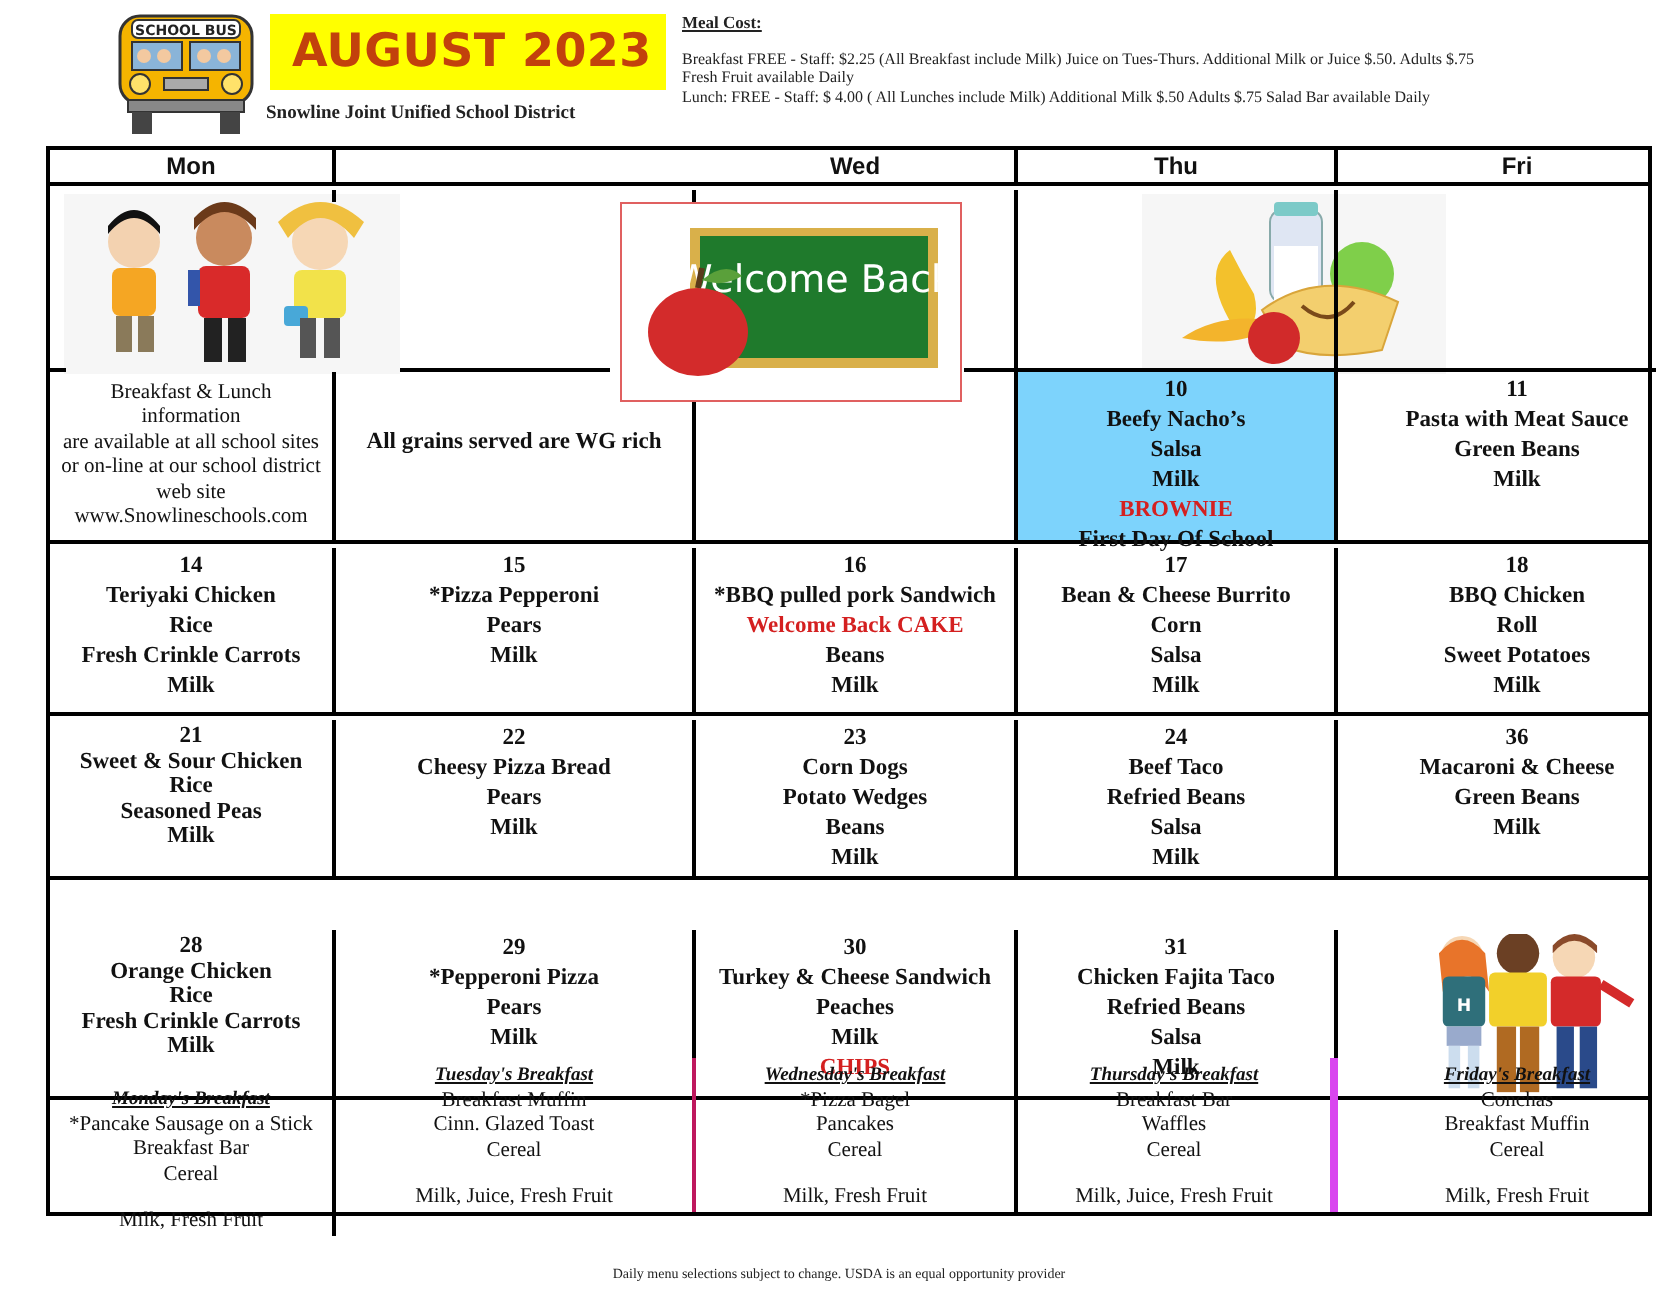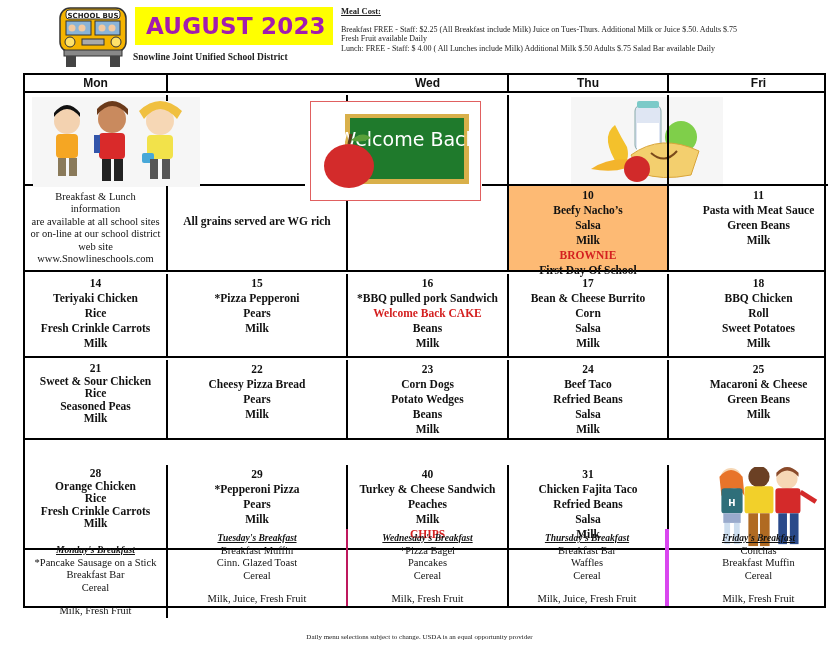--- a/index.html
+++ b/index.html
@@ -10,21 +10,21 @@
   
   .bus {
     position: absolute; left: 52px; top: 4px; width: 82px; height: 64px;
   }
   .title-bar {
     position: absolute; left: 135px; top: 7px; width: 198px; height: 38px; background: #ffff00;
     display: flex; align-items: center; padding-left: 11px;
   }
   .title-bar .t {
     font-family: "DejaVu Sans", sans-serif; font-weight: bold; font-size: 23px; letter-spacing: 0.2px;
-    font-variant: small-caps; color: #a21caf;
+    font-variant: small-caps; color: #c2410c;
   }
   .district {
     position: absolute; left: 133px; top: 52px; font-size: 9.5px; font-weight: bold; color: #222;
   }
   .meal-cost {
     position: absolute; left: 341px; top: 7px; width: 495px; font-size: 8px; line-height: 9.6px; color: #222; font-family: Liberation Serif, serif;
   }
   .meal-cost .h { font-weight: bold; text-decoration: underline; font-size: 8.5px; margin-bottom: 8px; display: block; }
   .meal-cost .l { display: block; white-space: nowrap; }
 
@@ -48,21 +48,21 @@
   .c2 { left: 323px; width: 161px; }
   .c3 { left: 484px; width: 160px; }
   .c4 { left: 644px; width: 179px; border-right: none !important; }
 
   .bordered .cell { border-right: 2px solid #000; }
   .bordered { border-bottom: 2px solid #000; }
 
   .menu .cell { font-weight: bold; font-size: 11.5px; line-height: 15px; padding-top: 2px; }
   .menu .cell .ln { display: block; }
   .red { color: #d42020; }
-  .yellow { background: #fdba74; }
+  .yellow { background: #7dd3fc; }
 
   .info { font-size: 10.5px !important; font-weight: normal !important; line-height: 12.5px !important; justify-content: center; padding-top: 0 !important; }
   .grains { font-size: 11.5px; font-weight: bold; justify-content: center; padding-bottom: 16px; }
 
   .bk .cell { font-size: 10.5px; line-height: 12.6px; padding-top: 3px; font-weight: normal; }
   .bk .title { font-weight: bold; font-style: italic; text-decoration: underline; font-size: 9.5px; }
   .bk .spacer { height: 12px; }
 
   .footer {
     position: absolute; left: 0; width: 839px; top: 633px; text-align: center; font-size: 7px; color: #222;
@@ -256,21 +256,21 @@
       <span class="ln">Milk</span>
     </div>
     <div class="cell c3">
       <span class="ln">24</span>
       <span class="ln">Beef Taco</span>
       <span class="ln">Refried Beans</span>
       <span class="ln">Salsa</span>
       <span class="ln">Milk</span>
     </div>
     <div class="cell c4">
-      <span class="ln">25</span>
+      <span class="ln">36</span>
       <span class="ln">Macaroni &amp; Cheese</span>
       <span class="ln">Green Beans</span>
       <span class="ln">Milk</span>
     </div>
   </div>
 
   <div class="row bordered menu" style="top:367px;height:85px;margin-top:23px;">
     <div class="cell c0" style="line-height:12.5px;">
       <span class="ln">28</span>
       <span class="ln">Orange Chicken</span>
@@ -278,21 +278,21 @@
       <span class="ln">Fresh Crinkle Carrots</span>
       <span class="ln">Milk</span>
     </div>
     <div class="cell c1">
       <span class="ln">29</span>
       <span class="ln">*Pepperoni Pizza</span>
       <span class="ln">Pears</span>
       <span class="ln">Milk</span>
     </div>
     <div class="cell c2">
-      <span class="ln">40</span>
+      <span class="ln">30</span>
       <span class="ln">Turkey &amp; Cheese Sandwich</span>
       <span class="ln">Peaches</span>
       <span class="ln">Milk</span>
       <span class="ln red">CHIPS</span>
     </div>
     <div class="cell c3">
       <span class="ln">31</span>
       <span class="ln">Chicken Fajita Taco</span>
       <span class="ln">Refried Beans</span>
       <span class="ln">Salsa</span>

